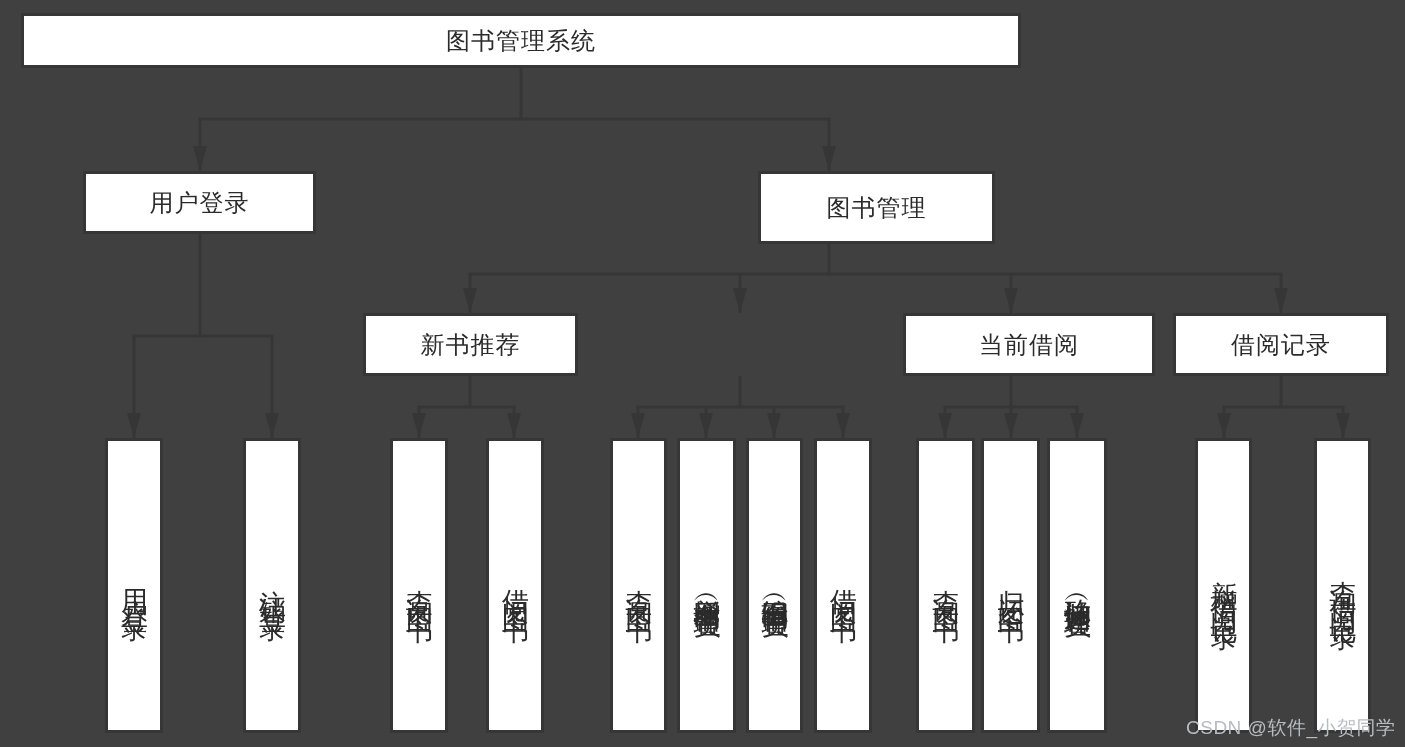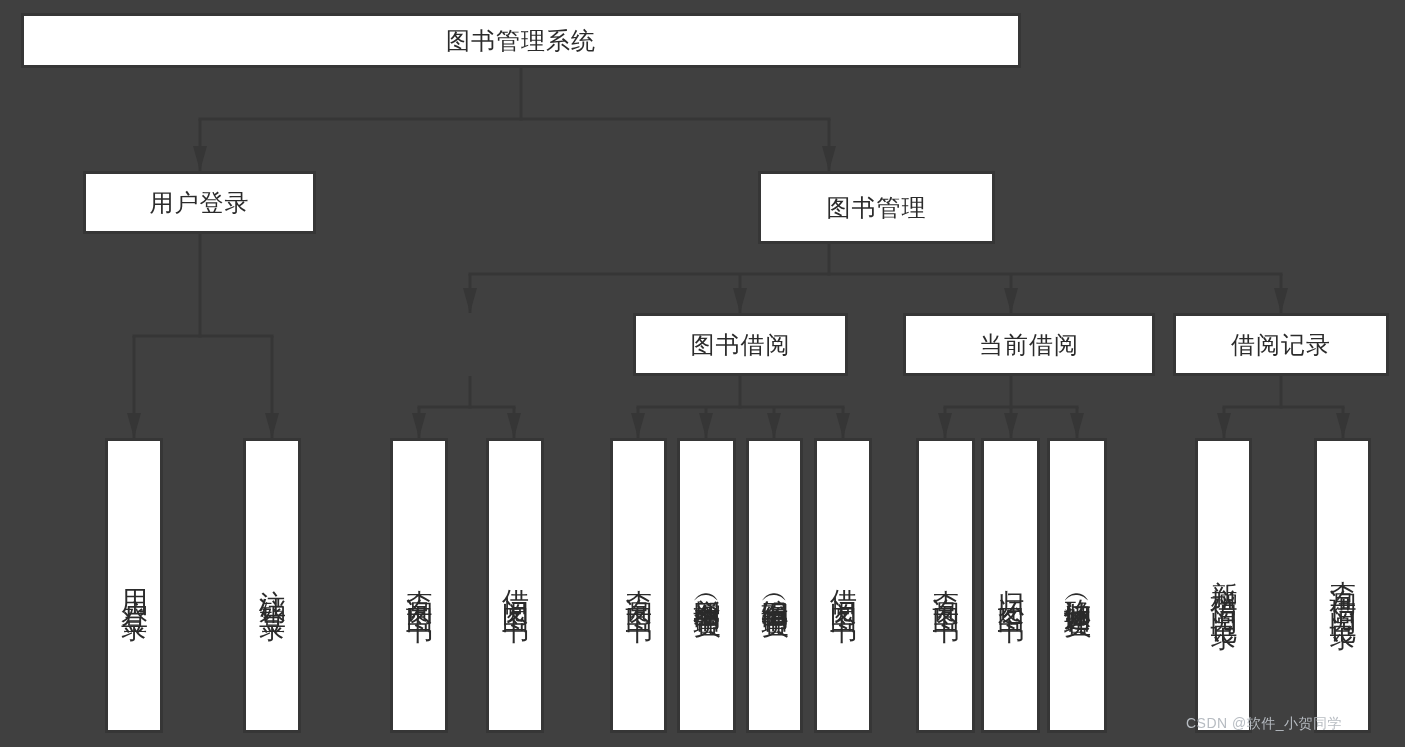--- a/index.html
+++ b/index.html
@@ -45,21 +45,21 @@
     letter-spacing: 9px;
     line-height: 1;
   }
   .v-tight {
     letter-spacing: 2px;
   }
   .watermark {
     position: absolute;
     left: 1186px;
     top: 715px;
-    font-size: 14px;
+    font-size: 19px;
     color: #b7bcc2;
     white-space: nowrap;
     letter-spacing: 0.5px;
   }
 </style>
 </head>
 <body>
 
 <div class="stage">
 
@@ -125,21 +125,21 @@
         <line x1="1343" y1="407" x2="1343" y2="438" marker-end="url(#arrowhead)"></line>
       </g>
     </g>
   </svg>
 
   <div class="node h-node" style="left:21px; top:13px; width:1000px; height:55px;">图书管理系统</div>
 
   <div class="node h-node" style="left:83px; top:171px; width:233px; height:63px;">用户登录</div>
   <div class="node h-node" style="left:711px; top:171px; width:237px; height:73px;margin-left:47px;">图书管理</div>
 
-  <div class="node h-node" style="left:633px; top:313px; width:215px; height:63px;">图书借阅</div>
+  <div class="node h-node" style="left:363px; top:313px; width:215px; height:63px;">新书推荐</div>
   <div class="node h-node" style="left:903px; top:313px; width:252px; height:63px;">当前借阅</div>
   <div class="node h-node" style="left:1173px; top:313px; width:216px; height:63px;">借阅记录</div>
 
   <div class="node v-node" style="left:105px; top:438px; width:58px; height:295px;">用户登录</div>
   <div class="node v-node" style="left:243px; top:438px; width:58px; height:295px;">注销登录</div>
 
   <div class="node v-node" style="left:390px; top:438px; width:58px; height:295px;">查询图书</div>
   <div class="node v-node" style="left:486px; top:438px; width:58px; height:295px;">借阅图书</div>
 
   <div class="node v-node" style="left:610px; top:438px; width:57px; height:295px;">查询图书</div>

